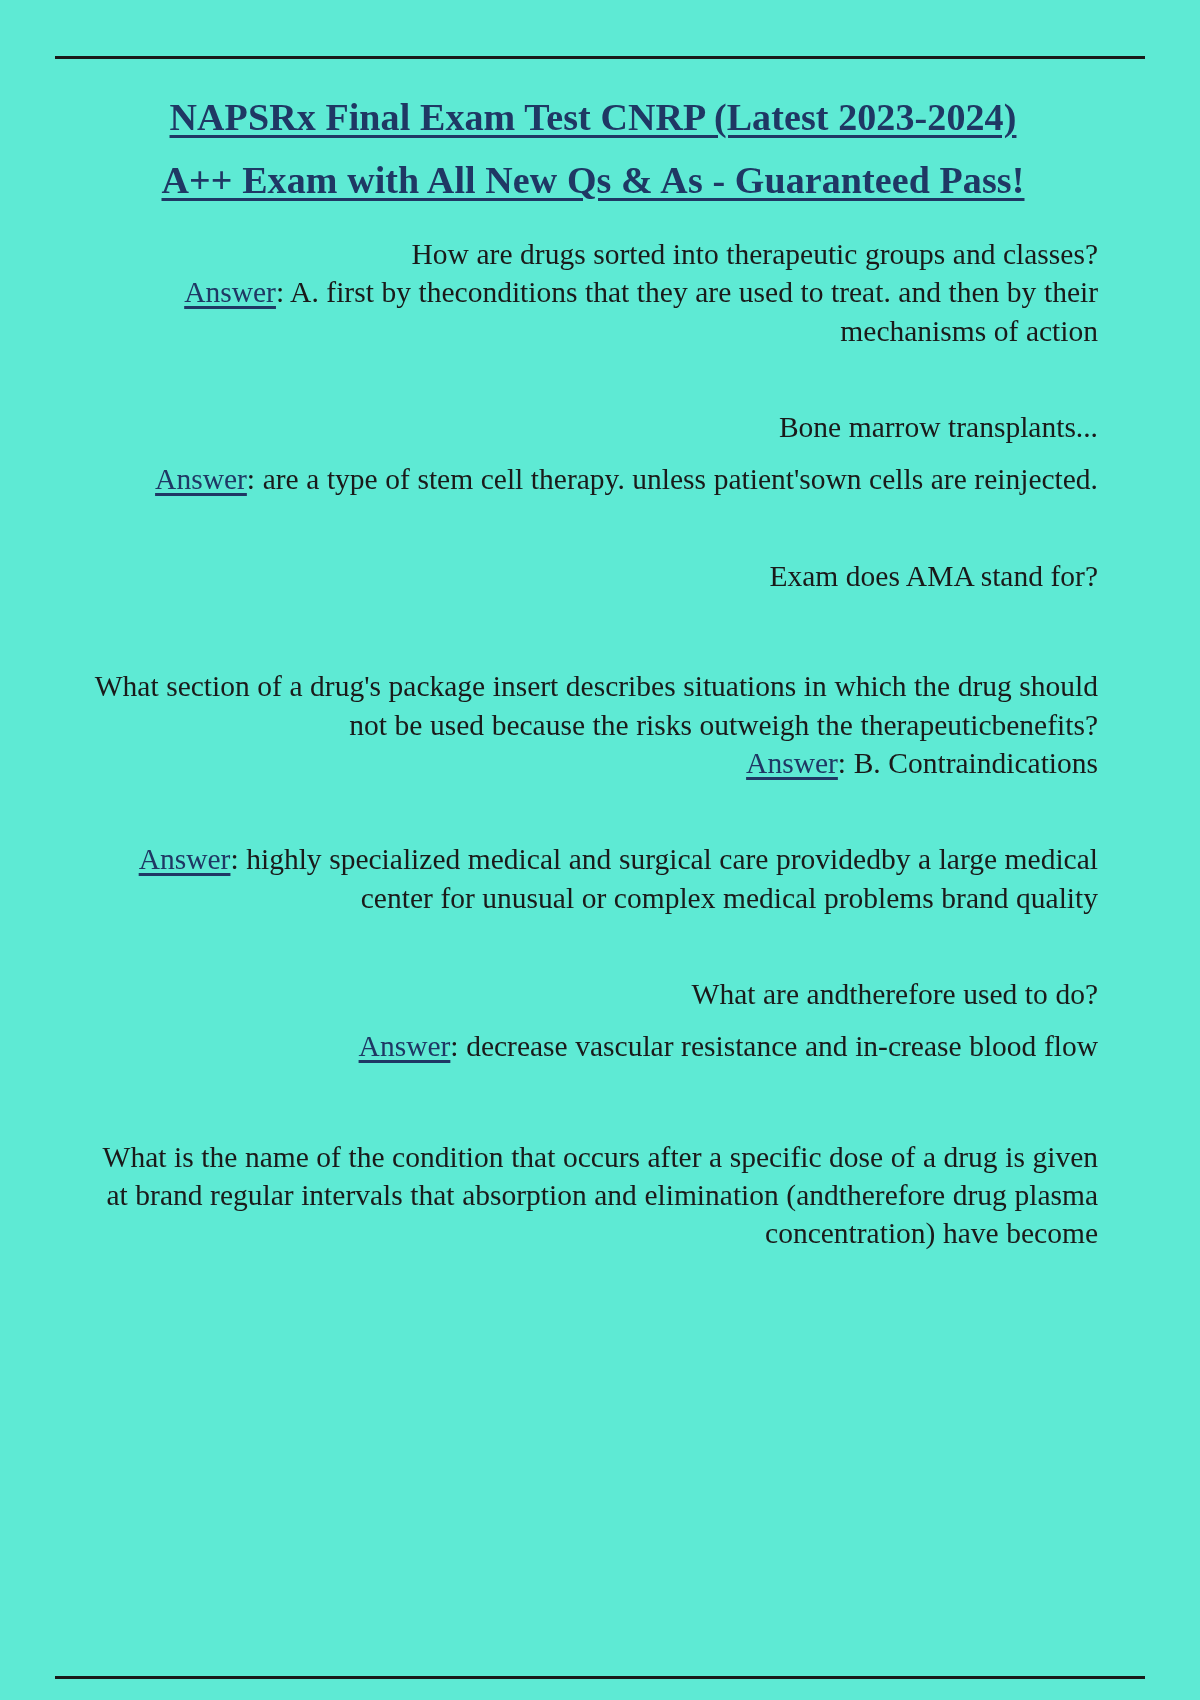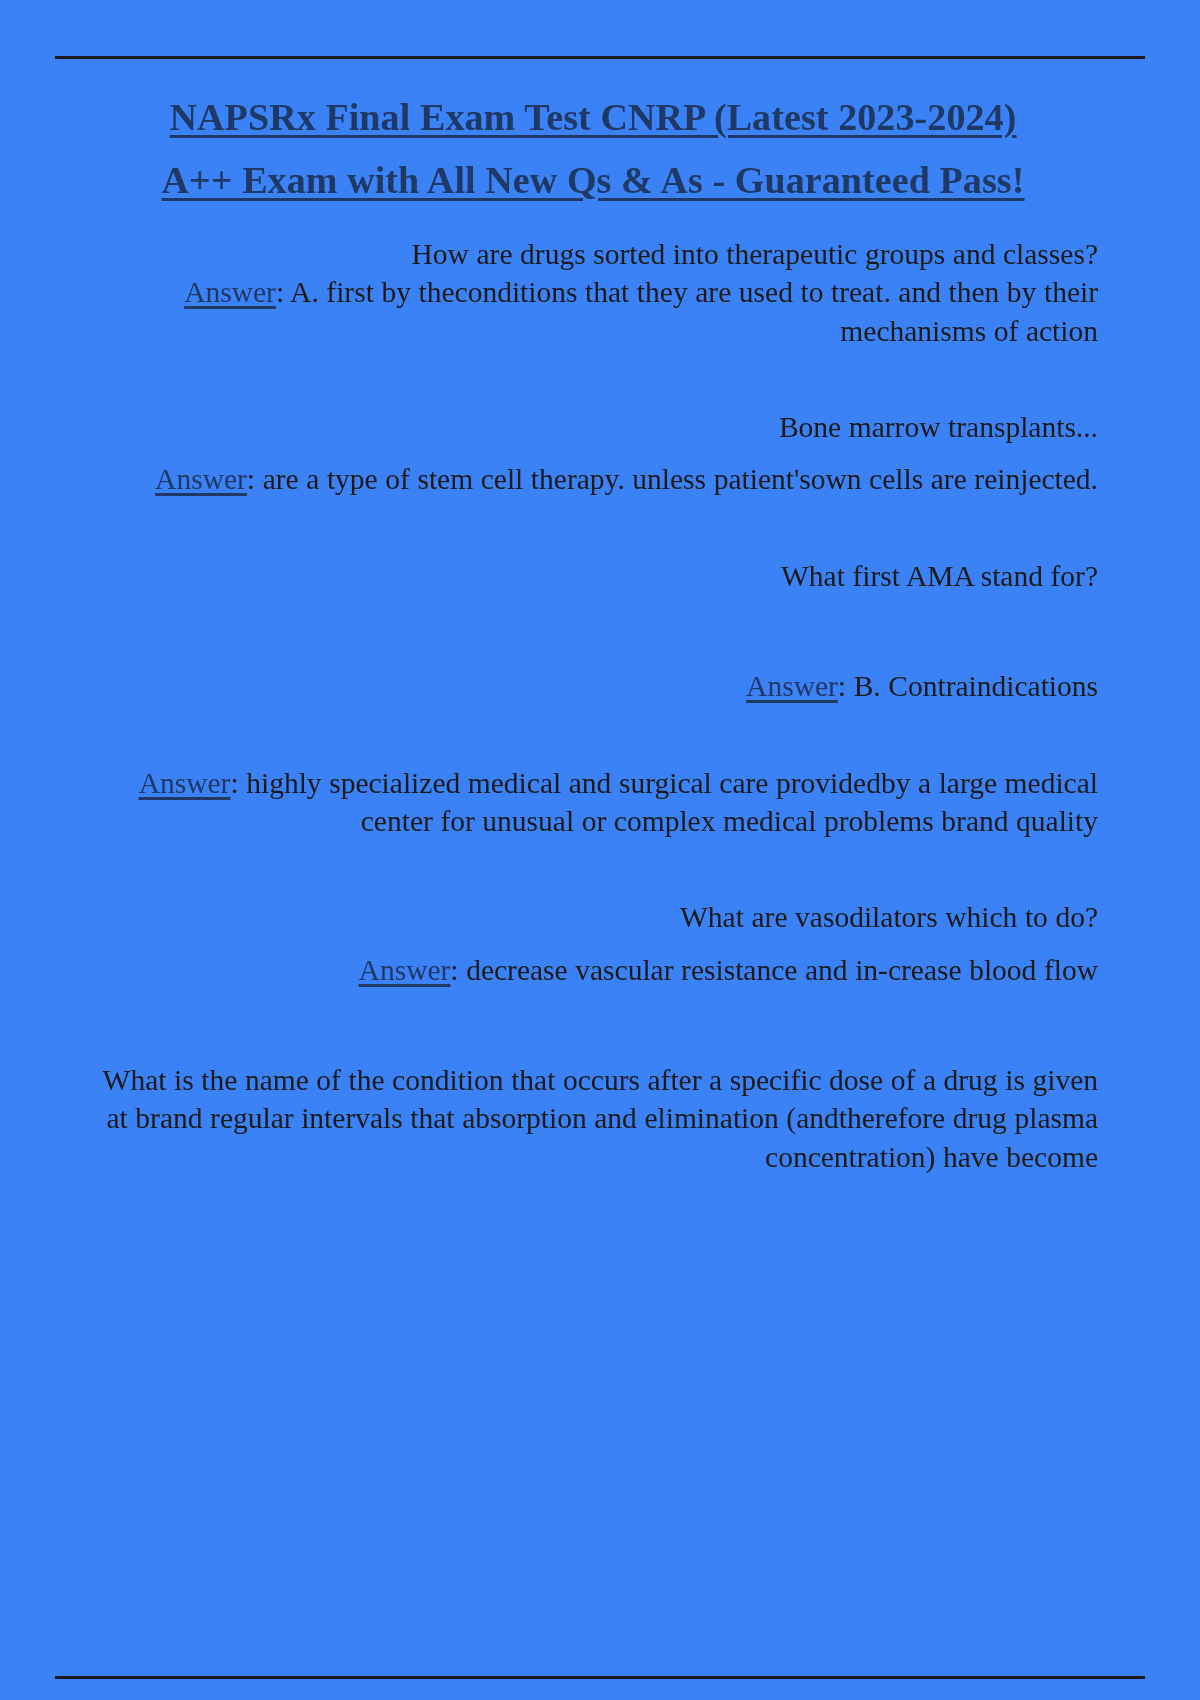--- a/index.html
+++ b/index.html
@@ -4,21 +4,21 @@
 <style>
   html, body {
     margin: 0;
     padding: 0;
     background: #ffffff;
   }
   .page {
     position: relative;
     width: 1200px;
     height: 1700px;
-    background: #3b82f6;
+    background: #5eead4;
     box-sizing: border-box;
     font-family: "Liberation Serif", "DejaVu Serif", serif;
     overflow: hidden;
   }
   .rule {
     position: absolute;
     left: 55px;
     width: 1090px;
     height: 0;
     border-top: 3px solid #1a1a1a;
@@ -100,40 +100,41 @@
 
     <div class="qa-block">
       <p class="q-line">Bone marrow transplants...</p>
       <div class="gap-sm"></div>
       <p class="a-line"><span class="answer-label">Answer</span><span>: are a type of stem cell therapy. unless patient'sown cells are reinjected.</span></p>
     </div>
 
     <div class="gap-md"></div>
 
     <div class="qa-block">
-      <p class="q-line">What first AMA stand for?</p>
+      <p class="q-line">Exam does AMA stand for?</p>
       <div class="gap-sm"></div>
     </div>
 
     <div class="gap-md"></div>
 
     <div class="qa-block">
+      <p class="q-line">What section of a drug's package insert describes situations in which the drug should not be used because the risks outweigh the therapeuticbenefits?</p>
       <p class="a-line"><span class="answer-label">Answer</span><span>: B. Contraindications</span></p>
     </div>
 
     <div class="gap-md"></div>
 
     <div class="qa-block">
       <p class="a-line"><span class="answer-label">Answer</span><span>: highly specialized medical and surgical care providedby a large medical center for unusual or complex medical problems brand quality</span></p>
     </div>
 
     <div class="gap-md"></div>
 
     <div class="qa-block">
-      <p class="q-line">What are vasodilators which to do?</p>
+      <p class="q-line">What are andtherefore used to do?</p>
       <div class="gap-sm"></div>
       <p class="a-line"><span class="answer-label">Answer</span><span>: decrease vascular resistance and in-crease blood flow</span></p>
     </div>
 
     <div class="gap-lg"></div>
 
     <div class="qa-block">
       <p class="q-line">What is the name of the condition that occurs after a specific dose of a drug is given at brand regular intervals that absorption and elimination (andtherefore drug plasma concentration) have become</p>
     </div>
 

